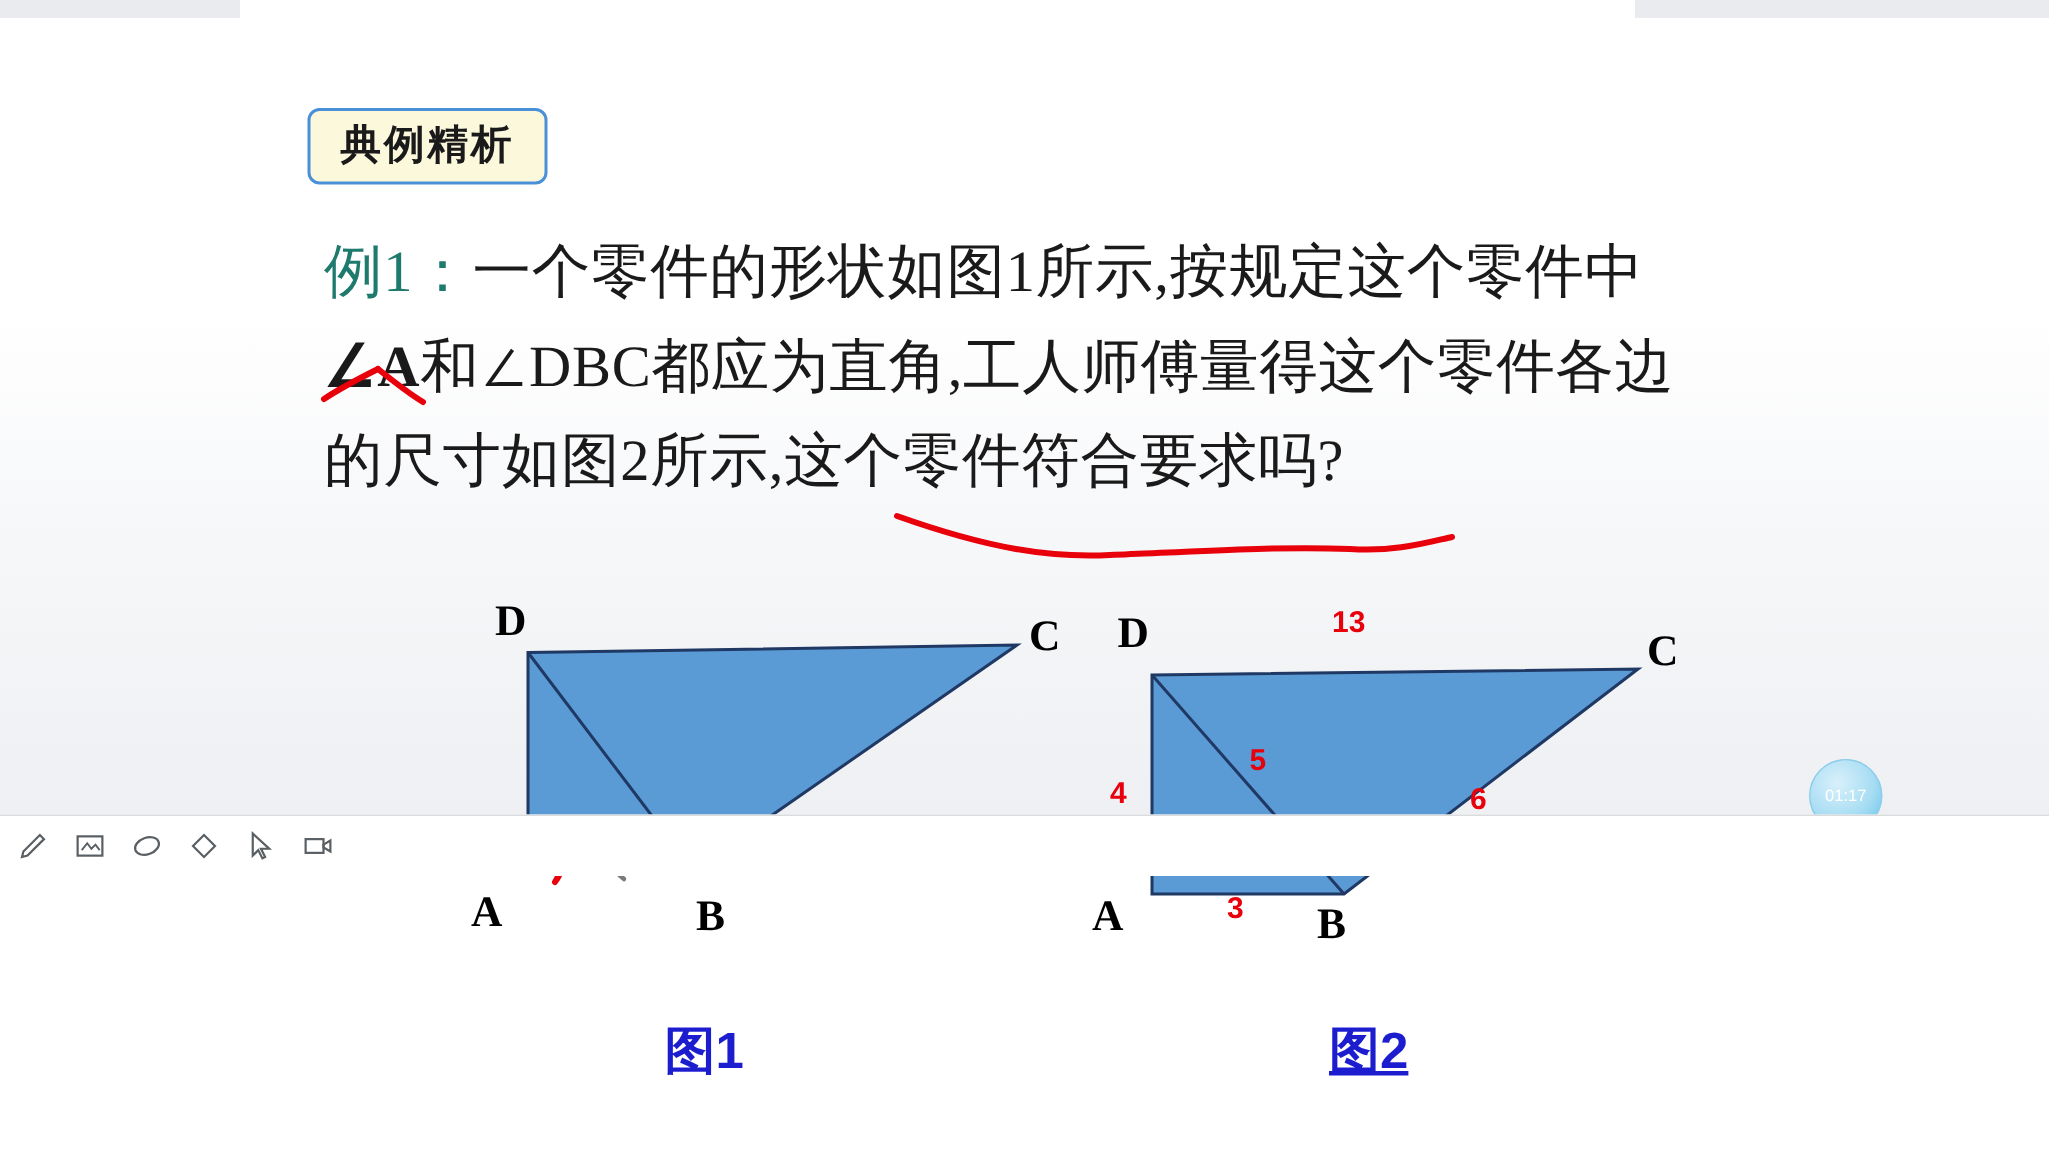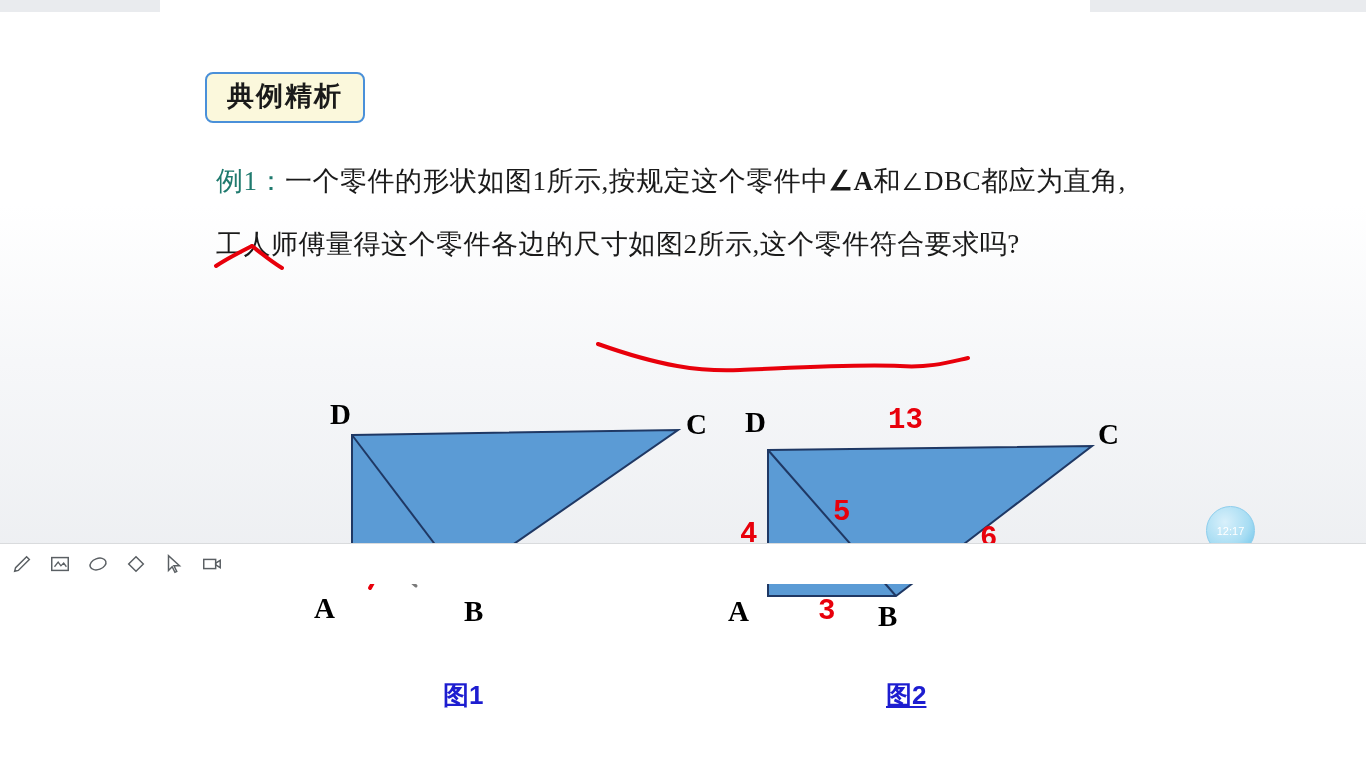--- a/index.html
+++ b/index.html
@@ -55,21 +55,21 @@
     color: #1a1a1a;
     letter-spacing: 2px;
     line-height: 1;
   }
   
   .stem {
     position: absolute;
     left: 216px;
     top: 150px;
     width: 920px;
-    font-size: 27px;
+    font-size: 39px;
     color: #1a1a1a;
     line-height: 63px;
     letter-spacing: 0.5px;
   }
   .stem .lbl {
     color: #1f7a6e;
   }
   .stem .bold {
     font-weight: bold;
   }
@@ -78,35 +78,35 @@
     position: absolute;
     left: 0; top: 0;
     width: 1366px; height: 768px;
     pointer-events: none;
   }
   
   .fig-caption {
     position: absolute;
     font-family: "Liberation Sans", sans-serif;
     font-weight: bold;
-    font-size: 26px;
+    font-size: 34px;
     color: #1d1dd0;
   }
   .vlabel {
     position: absolute;
     font-family: "Liberation Serif", serif;
     font-weight: bold;
     font-size: 29px;
     color: #000000;
   }
   .mlabel {
     position: absolute;
-    font-family: Liberation Mono, monospace;
-    font-weight: bold;
-    font-size: 29px;
+    font-family: Liberation Sans, sans-serif;
+    font-weight: bold;
+    font-size: 20px;
     color: #e8000b;
   }
   
   .timer {
     position: absolute;
     left: 1206px;
     top: 506px;
     width: 47px;
     height: 47px;
     border-radius: 50%;
@@ -187,21 +187,21 @@
 
   <svg class="ink" viewBox="0 0 1366 768">
     <path d="M216,266 C228,258 240,252 252,246" stroke="#e8000b" stroke-width="4" fill="none" stroke-linecap="round"></path>
     <path d="M252,246 C262,254 272,262 282,268" stroke="#e8000b" stroke-width="4" fill="none" stroke-linecap="round"></path>
     <path d="M598,344 C660,366 700,372 740,370 C790,368 850,364 900,366 C930,368 950,362 968,358" stroke="#e8000b" stroke-width="4" fill="none" stroke-linecap="round" stroke-linejoin="round"></path>
     <path d="M351,566 C360,563 368,563 372,570 C376,578 373,584 370,588" stroke="#e8000b" stroke-width="4" fill="none" stroke-linecap="round"></path>
     <path d="M478,570 C488,549 504,543 516,551" stroke="#e8000b" stroke-width="4" fill="none" stroke-linecap="round"></path>
     <path d="M400,572 L416,586" stroke="#7a7a7a" stroke-width="3" fill="none" stroke-linecap="round"></path>
   </svg>
 
-  <div class="timer">12:17</div>
+  <div class="timer">01:17</div>
 
   <div class="toolbar">
     <div class="tool">
       <svg width="22" height="22" viewBox="0 0 24 24">
           <path d="M4 20 L8 19 L20 7 L17 4 L5 16 Z" fill="none" stroke="#5a5f63" stroke-width="1.6"></path>
         </svg>
     </div>
     <div class="tool">
       <svg width="22" height="22" viewBox="0 0 24 24">
           <rect x="3" y="5" width="18" height="14" fill="none" stroke="#5a5f63" stroke-width="1.6"></rect>

